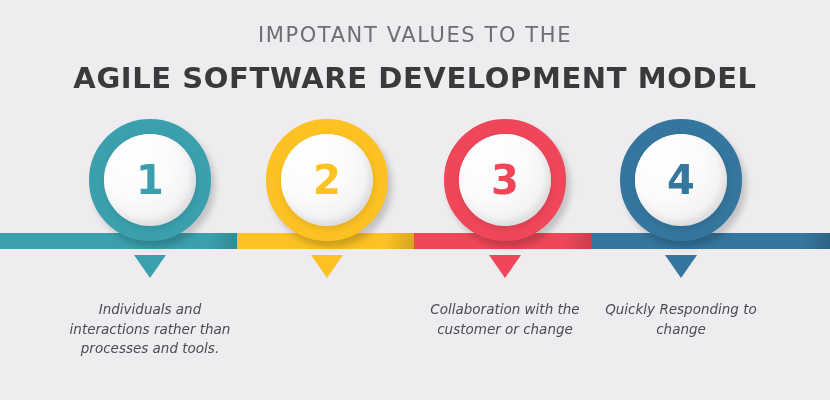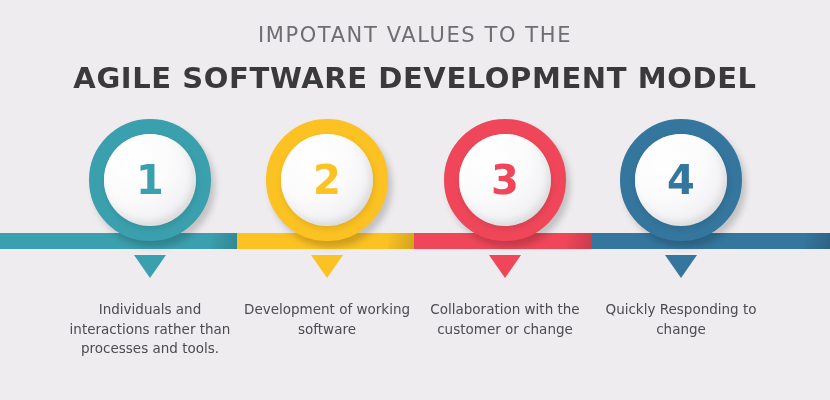--- a/index.html
+++ b/index.html
@@ -161,20 +161,21 @@
     top: 300px;
     left: 0;
     width: 180px;
     text-align: center;
     font-family: "DejaVu Sans", sans-serif;
     font-size: 13.5px;
     line-height: 1.45;
     color: #4b4b50;
     padding: 0 4px;
     box-sizing: border-box;
+    font-style: italic;
   }
 </style>
 </head>
 <body>
 
 <div class="canvas">
 
   <div class="header">
     <div class="subtitle">IMPOTANT VALUES TO THE</div>
     <div class="title">AGILE SOFTWARE DEVELOPMENT MODEL</div>
@@ -203,21 +204,20 @@
         <div class="num" style="color: rgb(59, 160, 174);">1</div>
         <div class="tri" style="border-top-color: rgb(59, 160, 174);"></div>
         <div class="caption">Individuals and interactions rather than processes and tools.</div>
       </div>
       <div class="step" style="left: 237px;">
         <div class="ring-shadow"></div>
         <div class="ring" style="border-color: rgb(252, 194, 35);"></div>
         <div class="disc"></div>
         <div class="num" style="color: rgb(252, 194, 35);">2</div>
         <div class="tri" style="border-top-color: rgb(252, 194, 35);"></div>
-        <div class="caption">Development of working software</div>
       </div>
       <div class="step" style="left: 415px;">
         <div class="ring-shadow"></div>
         <div class="ring" style="border-color: rgb(239, 71, 89);"></div>
         <div class="disc"></div>
         <div class="num" style="color: rgb(239, 71, 89);">3</div>
         <div class="tri" style="border-top-color: rgb(239, 71, 89);"></div>
         <div class="caption">Collaboration with the customer or change</div>
       </div>
       <div class="step" style="left: 591px;">

